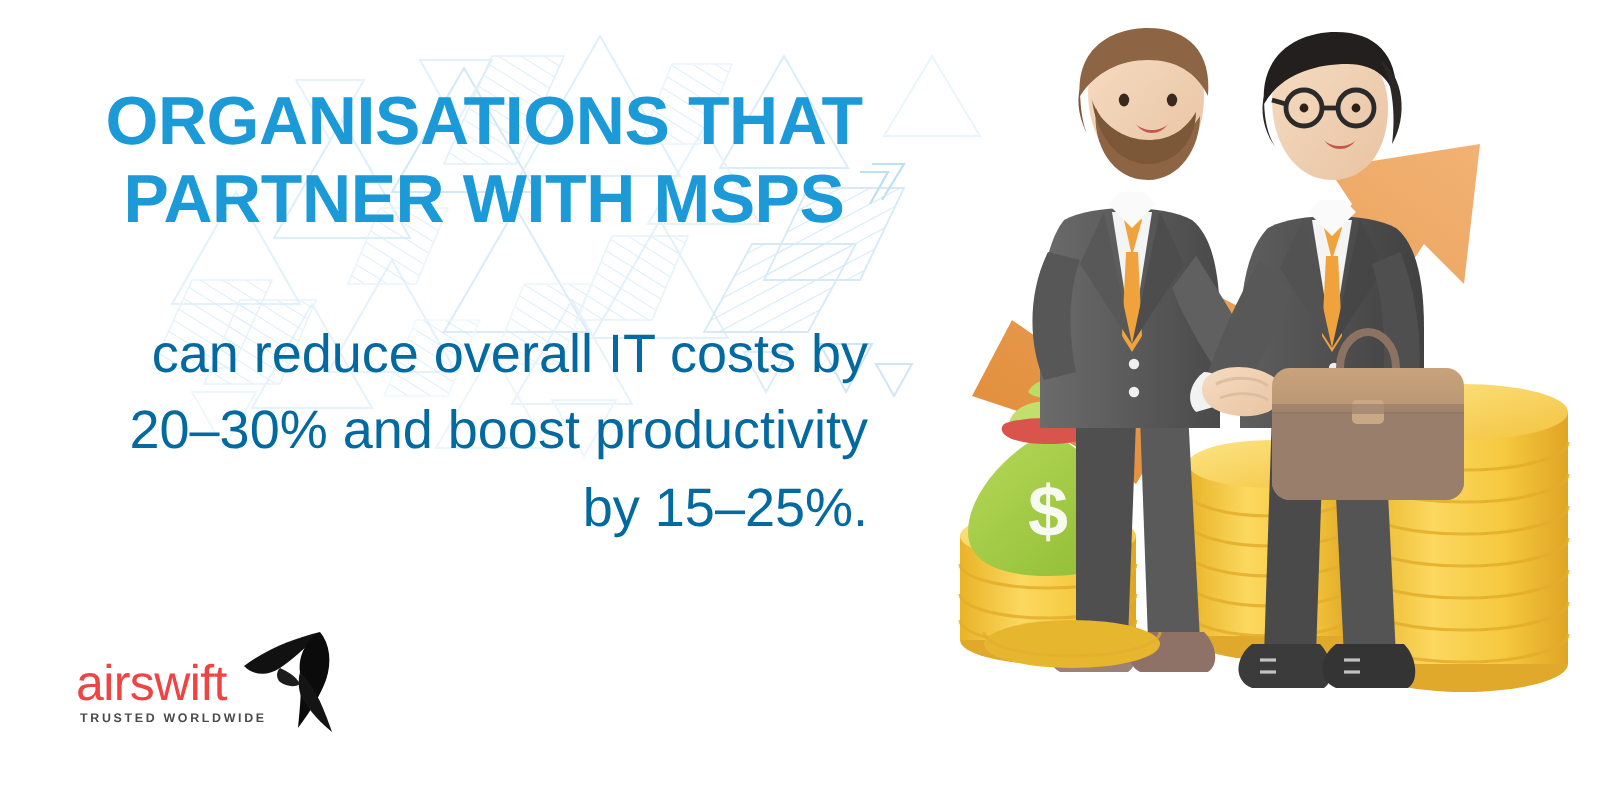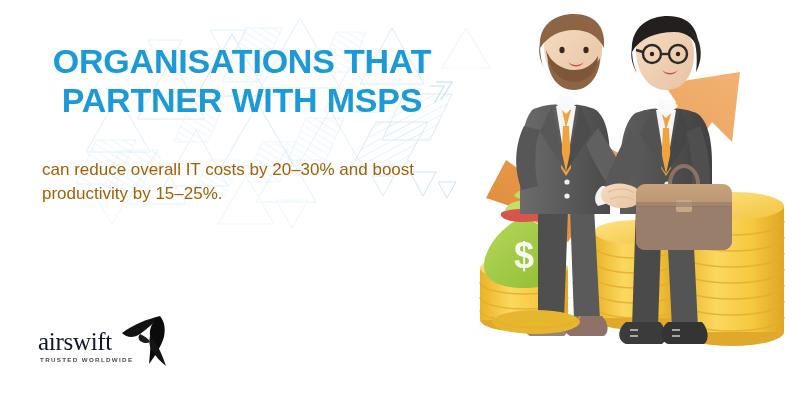--- a/index.html
+++ b/index.html
@@ -27,31 +27,32 @@
     position:relative;
     z-index:3;
     white-space:pre-line;
     text-align:center;
   }
   #subtext{
     margin:0;
     position:absolute;
     left:0;top:116px;
     width:392px;
-    color:#a16207;
-    font-size:17px;
+    color:#0369a1;
+    font-size:27px;
     line-height:1.42;
     font-weight:normal;
+    text-align:right;
   }
 
   
   #logo{position:absolute;left:38px;top:318px;width:150px;height:60px;}
   #logo-word{
     position:absolute;left:0;top:10px;
-    font-size:25px;color:#0f172a;font-weight:normal;letter-spacing:-0.3px;font-family:Liberation Serif, serif;
+    font-size:25px;color:#ef4444;font-weight:normal;letter-spacing:-0.3px;
   }
   #logo-tagline{
     position:absolute;left:2px;top:38px;
     font-size:6.2px;color:#4a4a4a;letter-spacing:1.35px;font-weight:bold;
   }
   #logo-bird{position:absolute;left:82px;top:-4px;}
 
   
   #illustration{position:absolute;left:440px;top:10px;width:360px;height:390px;}
 </style>

